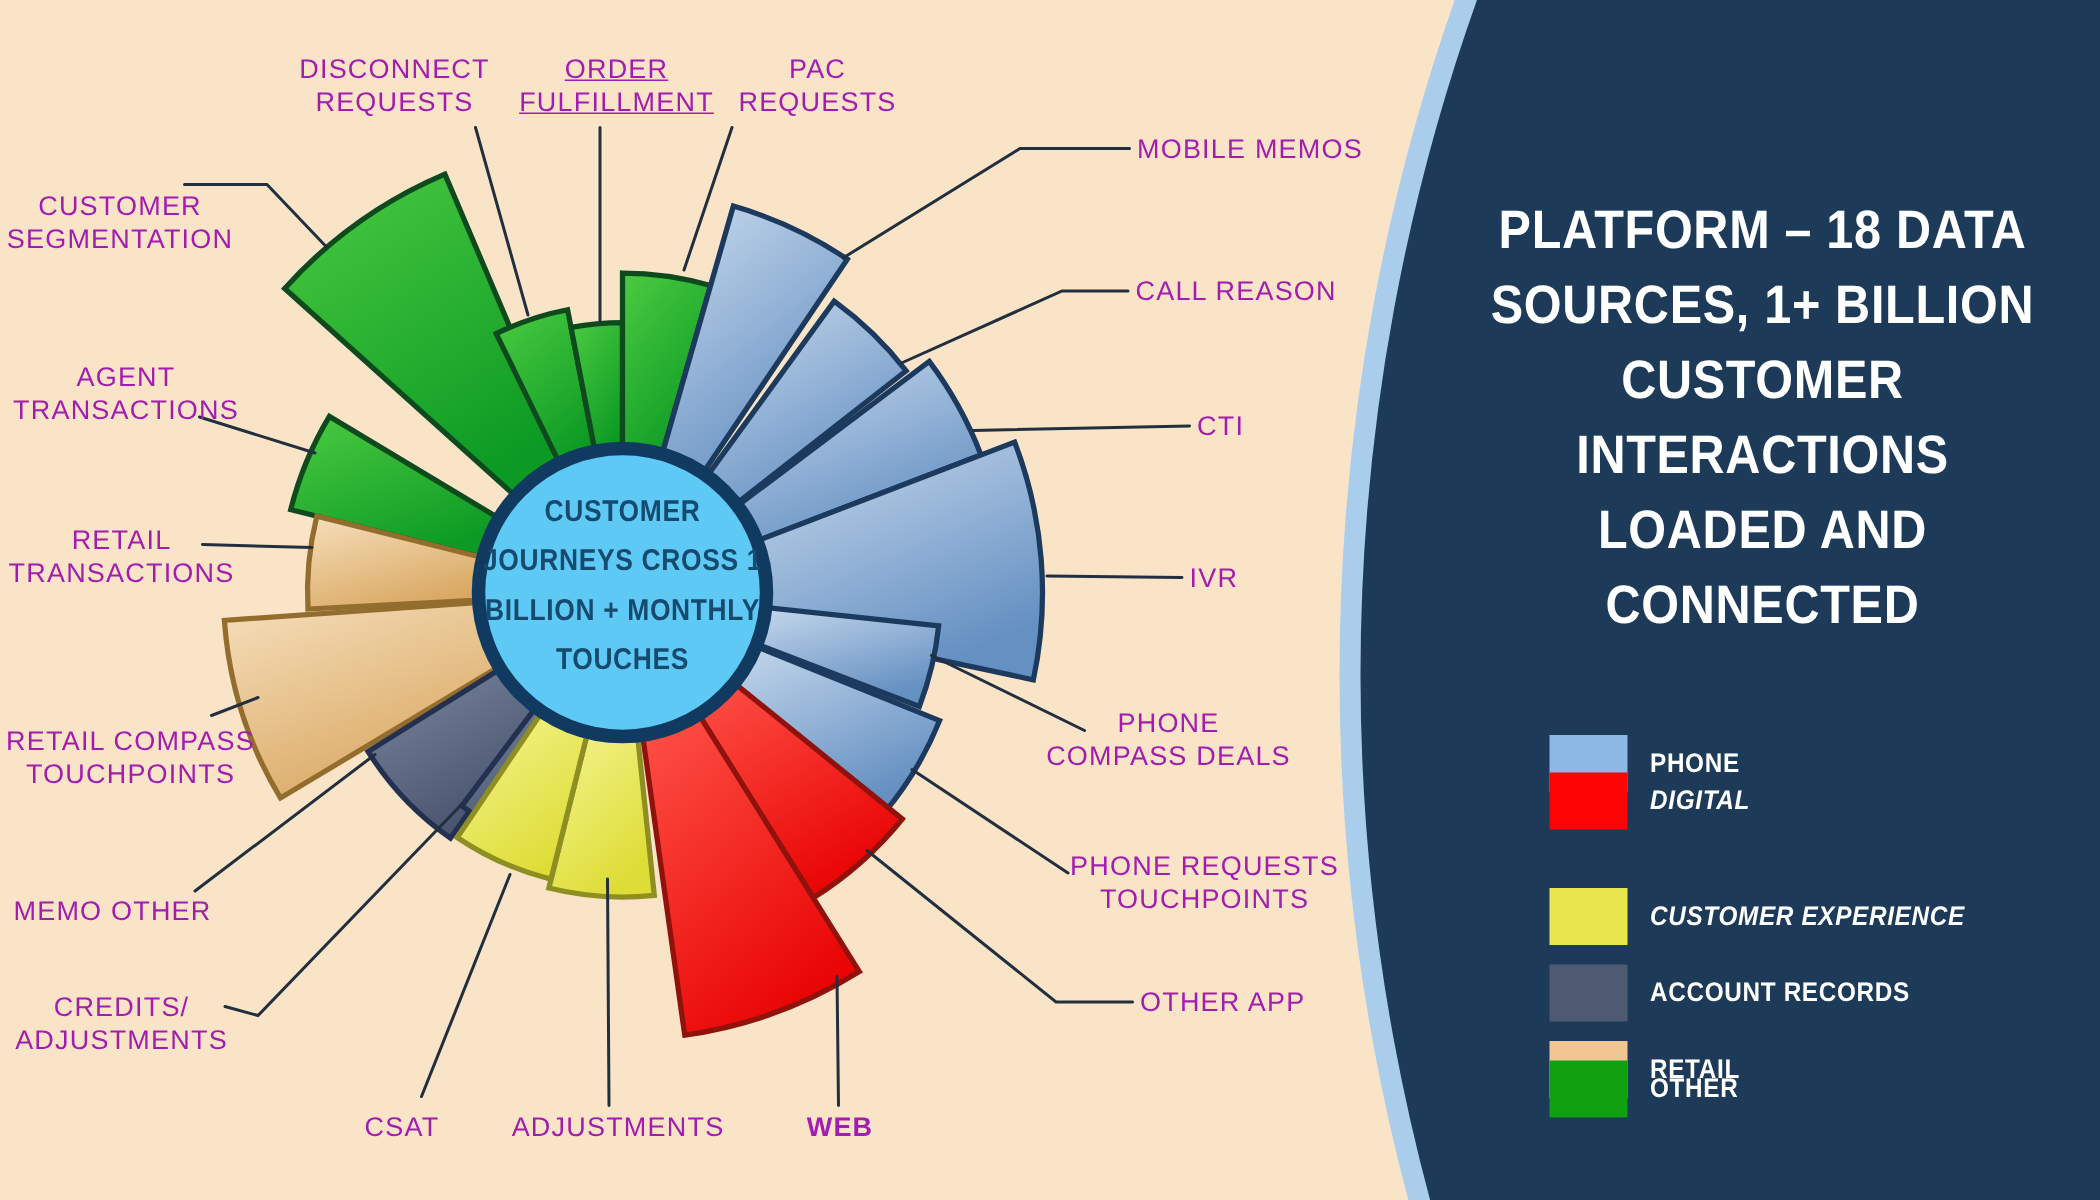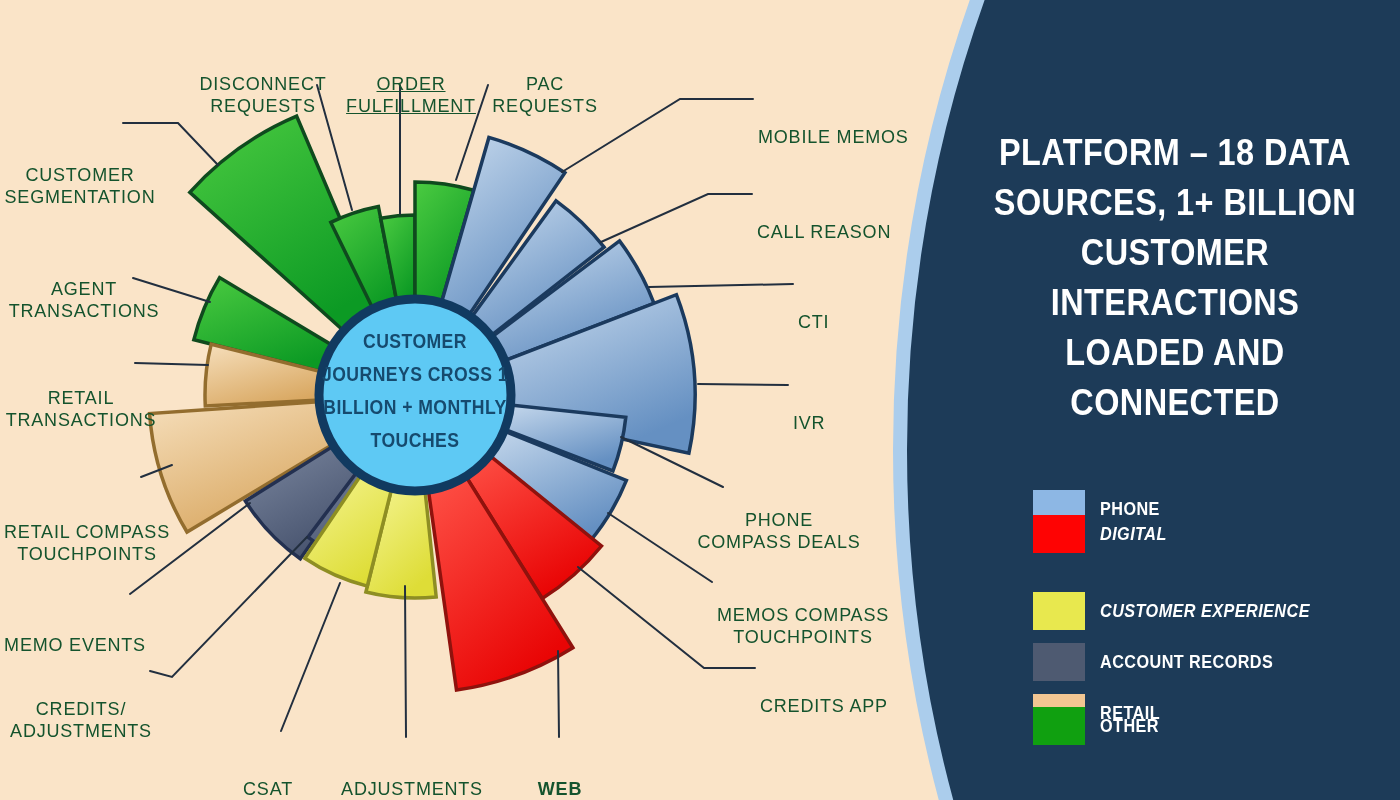--- a/index.html
+++ b/index.html
@@ -4,23 +4,23 @@
 <style>
   html,body{margin:0;padding:0;background:#333;}
   #stage{
     position:relative;width:1400px;height:800px;overflow:hidden;
     font-family:"Liberation Sans",sans-serif;
     background:#fae4c8;
   }
   #chart-svg{position:absolute;left:0;top:0;width:1400px;height:800px;}
   .petal-label{
     position:absolute;
-    color:#14532d;
+    color:#a21caf;
     font-size:18px;line-height:22px;letter-spacing:0.8px;
-    white-space:pre-line;text-align:center;margin-top:38px;
+    white-space:pre-line;text-align:center;
   }
   .petal-label.left{text-align:left;}
   .center-text{
     position:absolute;left:415px;top:325px;width:260px;
     transform:translateX(-50%) scaleX(0.88);
     text-align:center;font-weight:bold;font-size:20px;line-height:33px;
     color:#164a6e;letter-spacing:0.5px;
   }
   .panel-title{
     position:absolute;left:950px;top:128px;width:450px;
@@ -135,32 +135,32 @@
       <div class="petal-label" style="left: 411px; top: 57px; transform: translate(-50%, -50%); text-decoration: underline;">ORDER
 FULFILLMENT</div>
       <div class="petal-label" style="left: 545px; top: 57px; transform: translate(-50%, -50%);">PAC
 REQUESTS</div>
       <div class="petal-label left" style="left: 758px; top: 99px; transform: translateY(-50%);">MOBILE MEMOS</div>
       <div class="petal-label left" style="left: 757px; top: 194px; transform: translateY(-50%);">CALL REASON</div>
       <div class="petal-label left" style="left: 798px; top: 284px; transform: translateY(-50%);">CTI</div>
       <div class="petal-label left" style="left: 793px; top: 385px; transform: translateY(-50%);">IVR</div>
       <div class="petal-label" style="left: 779px; top: 493px; transform: translate(-50%, -50%);">PHONE
 COMPASS DEALS</div>
-      <div class="petal-label" style="left: 803px; top: 588px; transform: translate(-50%, -50%);">MEMOS COMPASS
+      <div class="petal-label" style="left: 803px; top: 588px; transform: translate(-50%, -50%);">PHONE REQUESTS
 TOUCHPOINTS</div>
       <div class="petal-label" style="left: 87px; top: 505px; transform: translate(-50%, -50%);">RETAIL COMPASS
 TOUCHPOINTS</div>
       <div class="petal-label" style="left: 81px; top: 371px; transform: translate(-50%, -50%);">RETAIL
 TRANSACTIONS</div>
-      <div class="petal-label" style="left: 75px; top: 607px; transform: translate(-50%, -50%);">MEMO EVENTS</div>
+      <div class="petal-label" style="left: 75px; top: 607px; transform: translate(-50%, -50%);">MEMO OTHER</div>
       <div class="petal-label" style="left: 81px; top: 682px; transform: translate(-50%, -50%);">CREDITS/
 ADJUSTMENTS</div>
       <div class="petal-label" style="left: 412px; top: 751px; transform: translate(-50%, -50%);">ADJUSTMENTS</div>
       <div class="petal-label" style="left: 268px; top: 751px; transform: translate(-50%, -50%);">CSAT</div>
-      <div class="petal-label left" style="left: 760px; top: 668px; transform: translateY(-50%);">CREDITS APP</div>
+      <div class="petal-label left" style="left: 760px; top: 668px; transform: translateY(-50%);">OTHER APP</div>
       <div class="petal-label" style="left: 560px; top: 751px; transform: translate(-50%, -50%); font-weight: bold;">WEB</div>
     </div>
 
   <div class="panel-title">
     <div>PLATFORM – 18 DATA</div>
     <div>SOURCES, 1+ BILLION</div>
     <div>CUSTOMER INTERACTIONS</div>
     <div>LOADED AND CONNECTED</div>
   </div>
 

